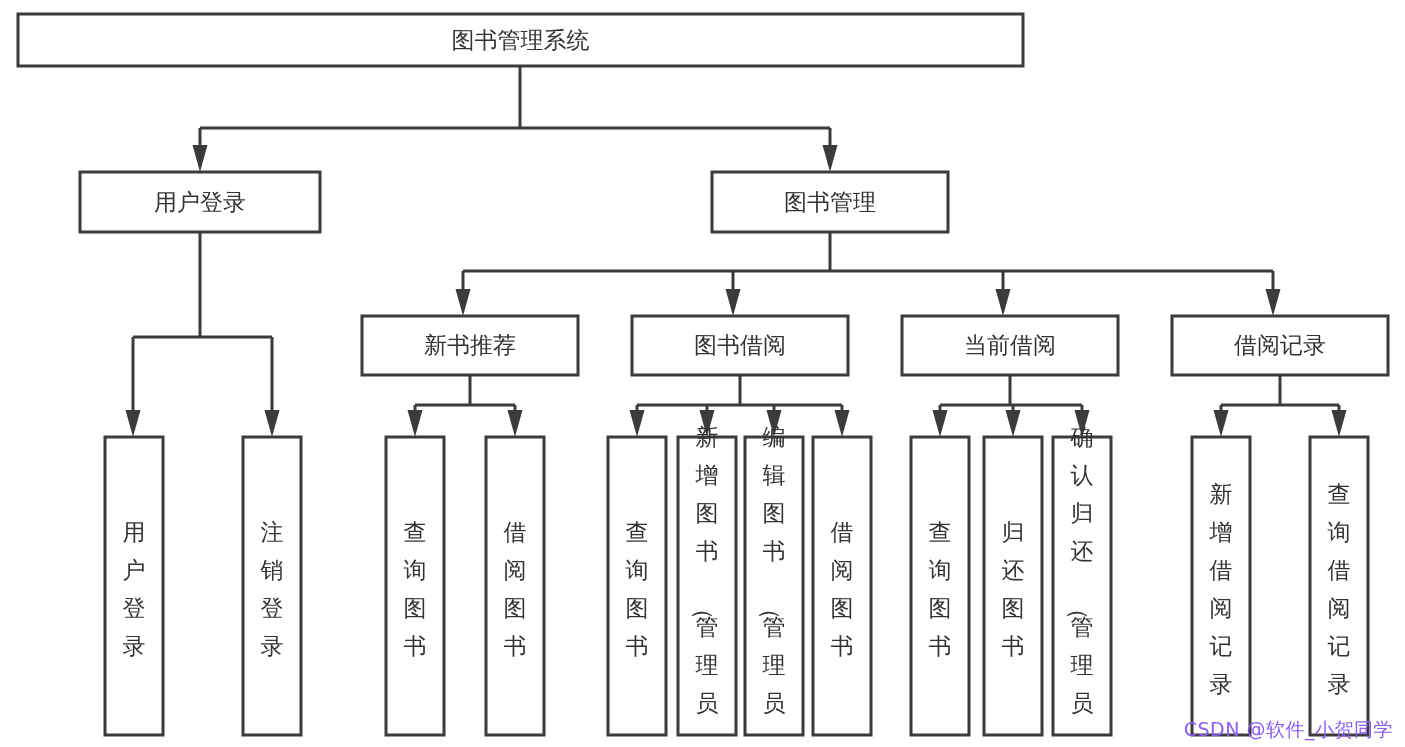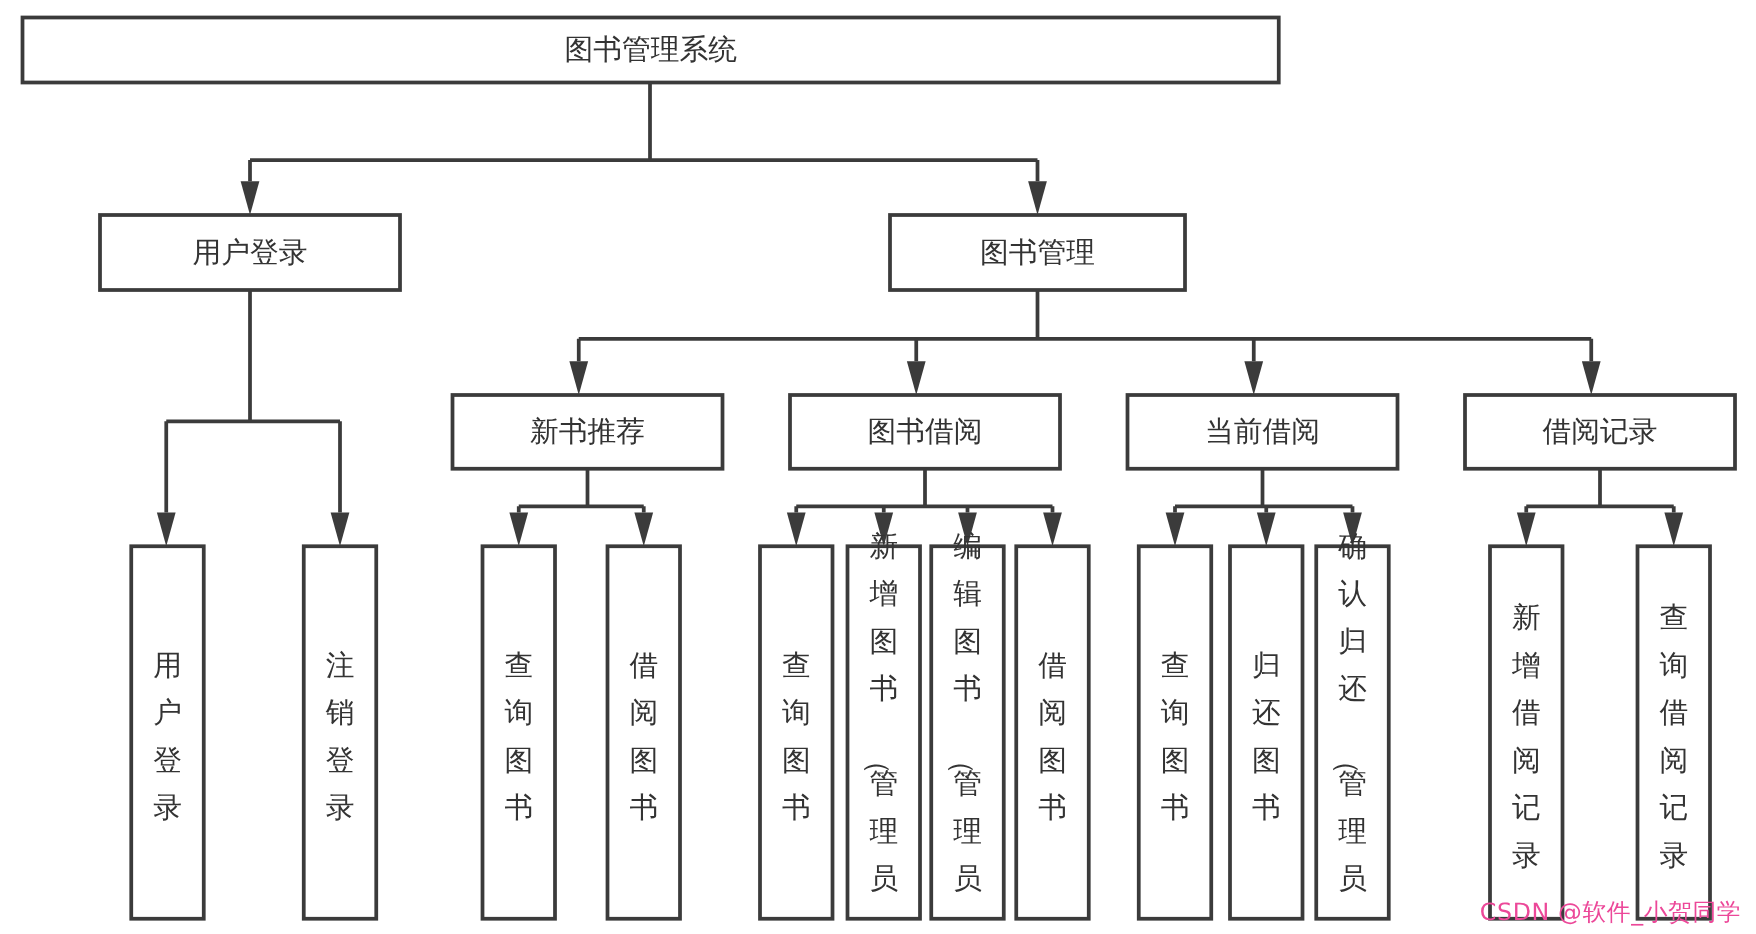--- a/index.html
+++ b/index.html
@@ -53,21 +53,21 @@
   .node-label-v {
     fill: #333333;
     font-family: "DejaVu Sans", "Liberation Sans", sans-serif;
     font-size: 23px;
     text-anchor: middle;
   }
   .watermark {
     position: absolute;
     right: 12px;
     bottom: 4px;
-    color: #ec4899;
+    color: #8b5cf6;
     font-size: 19px;
     font-family: "DejaVu Sans", "Liberation Sans", sans-serif;
     white-space: nowrap;
     letter-spacing: 0.5px;
     pointer-events: none;
   }
 </style>
 </head>
 <body>
 

